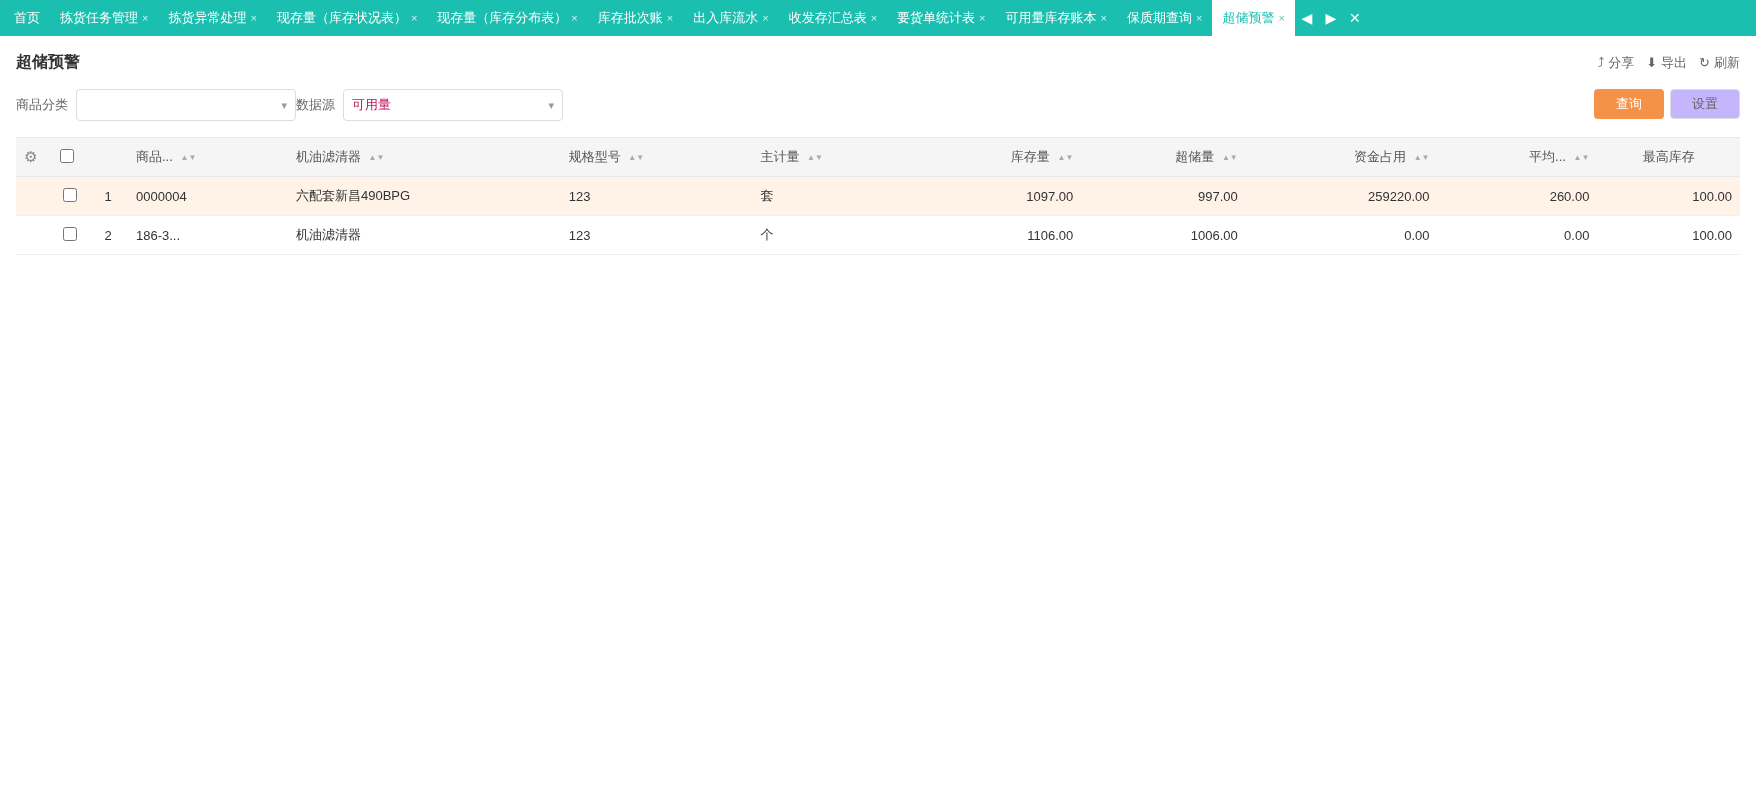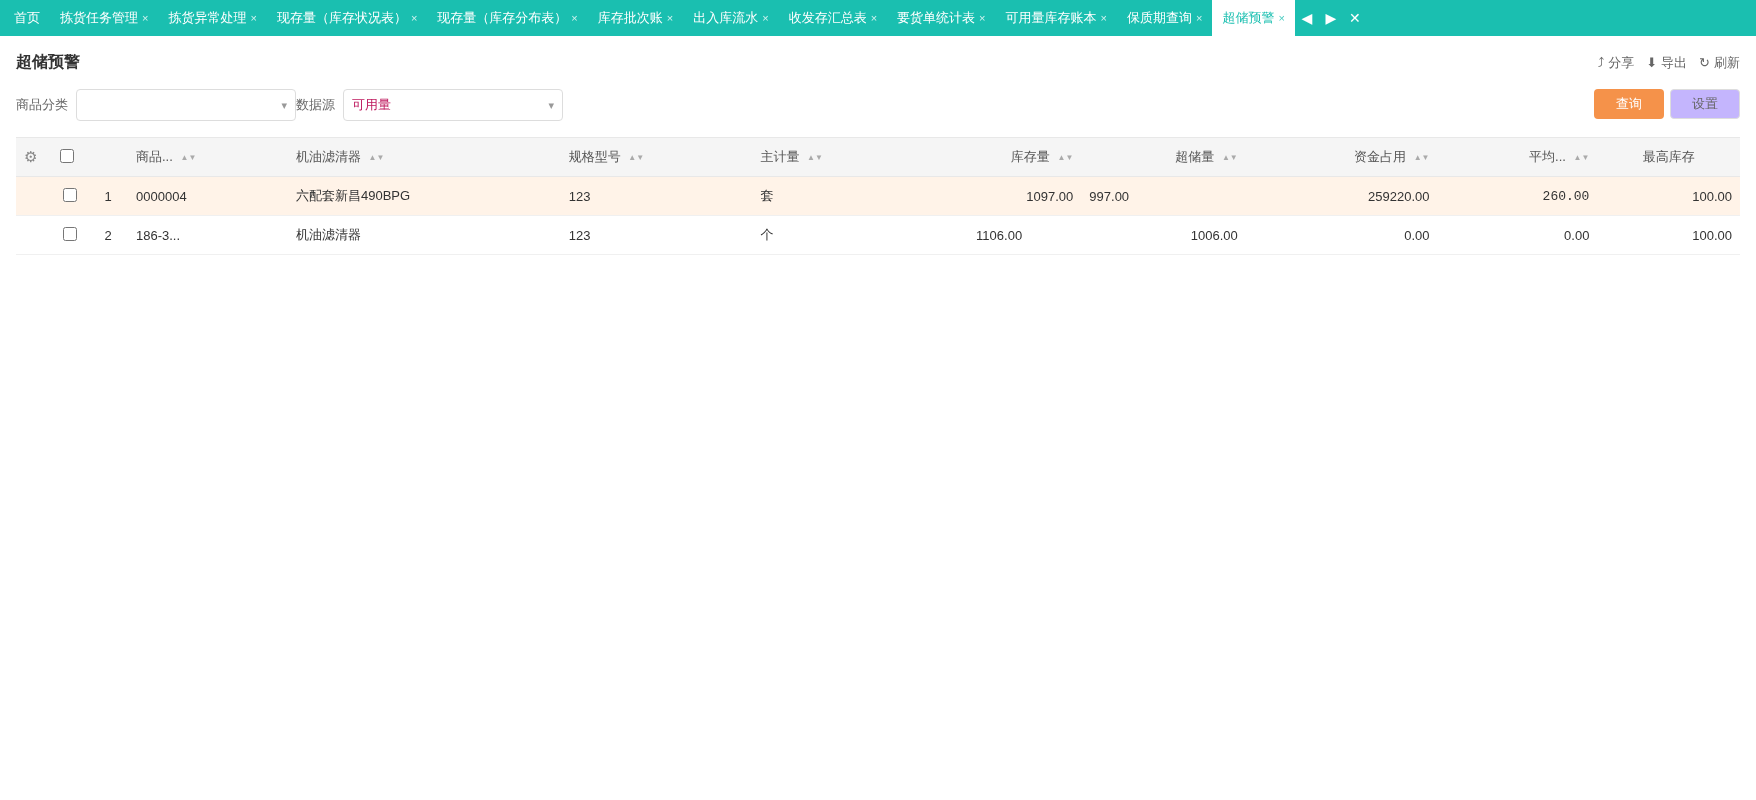--- a/index.html
+++ b/index.html
@@ -339,36 +339,36 @@
       <td class="settings-icon-cell"></td>
       <td class="checkbox-cell">
         <input type="checkbox" style="">
       </td>
       <td class="row-num-cell">1</td>
       <td>0000004</td>
       <td>六配套新昌490BPG</td>
       <td>123</td>
       <td>套</td>
       <td style="text-align:right;">1097.00</td>
-      <td style="text-align:left;">997.00</td>
+      <td style="text-align:right;">997.00</td>
       <td style="text-align:right;">259220.00</td>
-      <td style="text-align:right;font-family:Liberation Mono, monospace;">260.00</td>
+      <td style="text-align:right;">260.00</td>
       <td style="text-align:right;">100.00</td>
     </tr>
         <tr>
       <td class="settings-icon-cell"></td>
       <td class="checkbox-cell">
         <input type="checkbox" style="">
       </td>
       <td class="row-num-cell">2</td>
       <td>186-3...</td>
       <td>机油滤清器</td>
       <td>123</td>
       <td>个</td>
-      <td style="text-align:center;">1106.00</td>
+      <td style="text-align:right;">1106.00</td>
       <td style="text-align:right;">1006.00</td>
       <td style="text-align:right;">0.00</td>
       <td style="text-align:right;">0.00</td>
       <td style="text-align:right;">100.00</td>
     </tr>
       </tbody>
   </table>
 
 </div>
 

